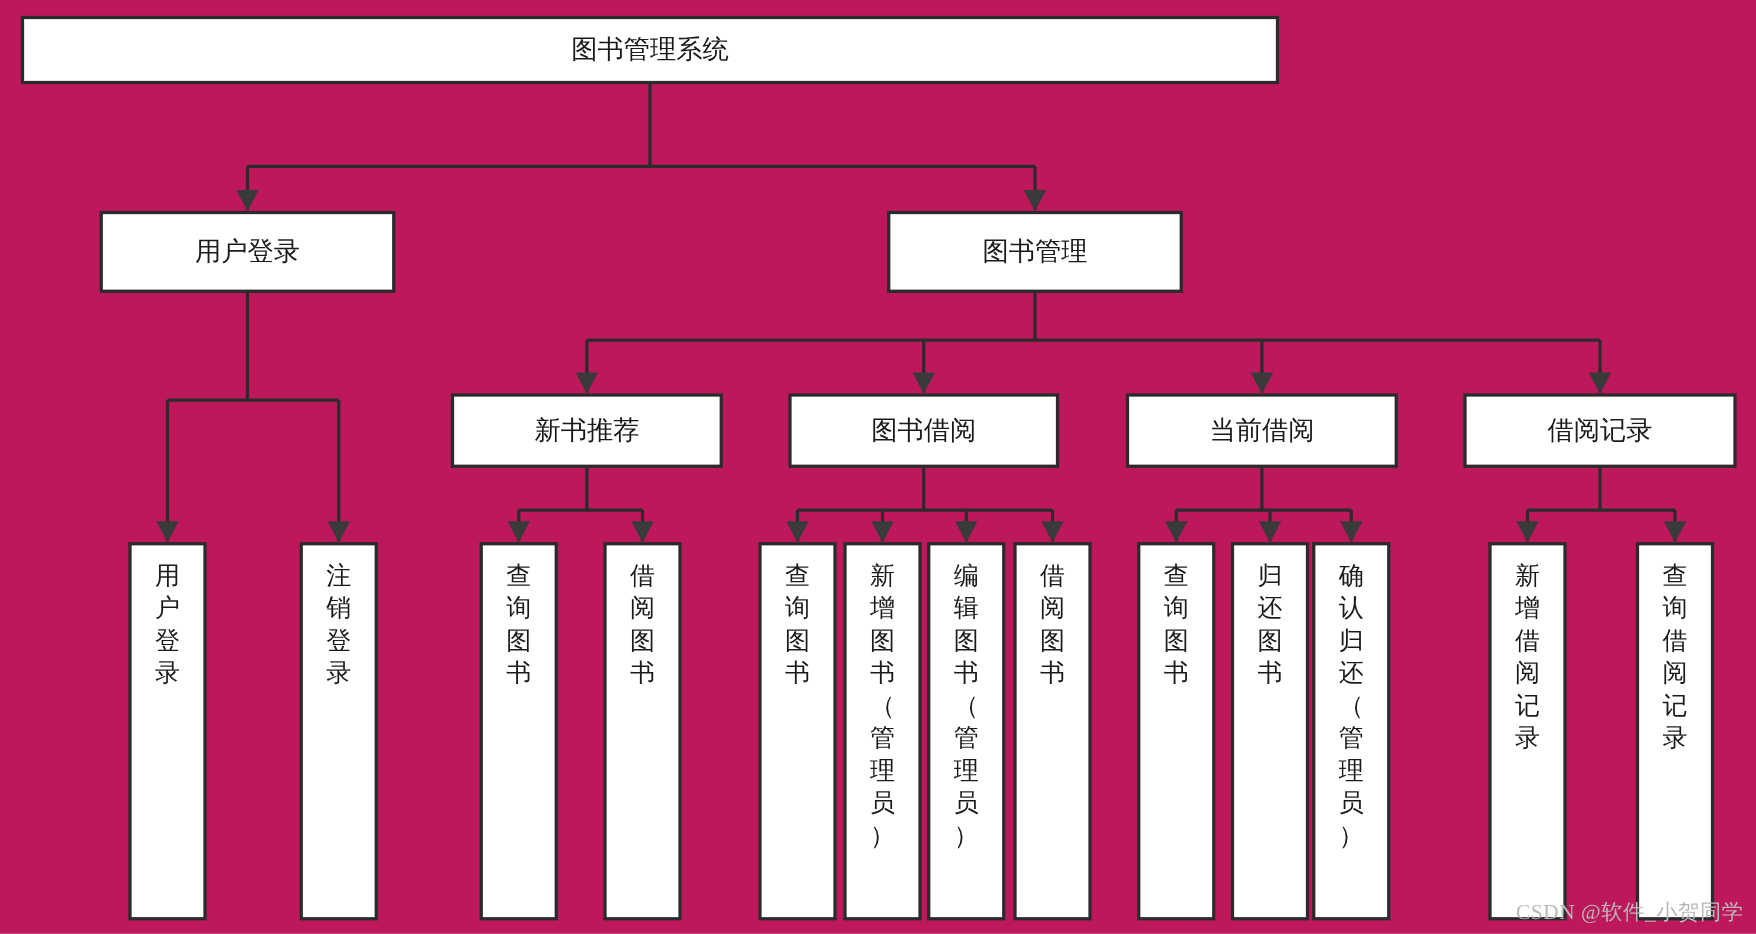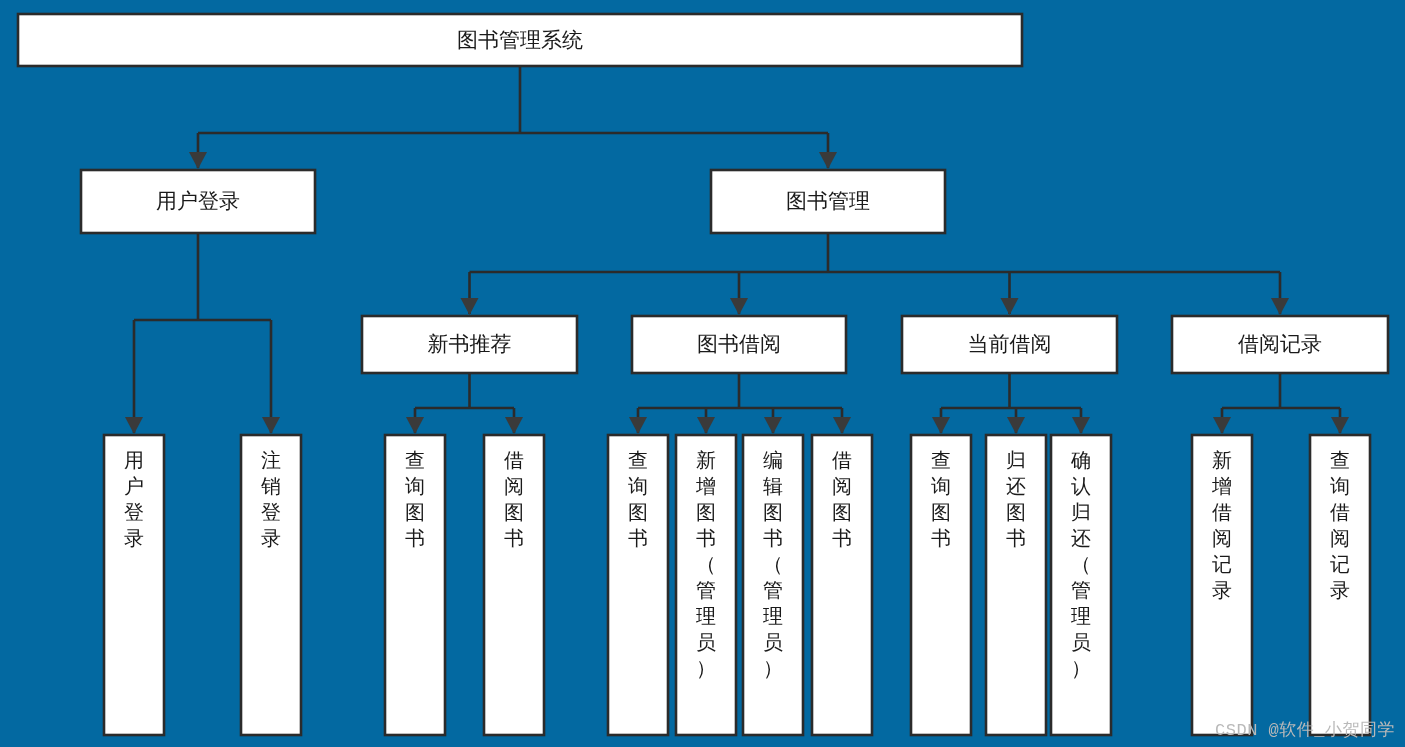--- a/index.html
+++ b/index.html
@@ -10,21 +10,21 @@
   body {
     width: 1405px;
     height: 747px;
     font-family: "Liberation Sans", "DejaVu Sans", sans-serif;
     overflow: hidden;
   }
   #diagram-root {
     position: relative;
     width: 1405px;
     height: 747px;
-    background: #0369a1;
+    background: #be185d;
   }
   svg.diagram-svg {
     position: absolute;
     left: 0;
     top: 0;
     width: 1405px;
     height: 747px;
     display: block;
   }
   .node-box {
@@ -52,21 +52,21 @@
   .node-label-v {
     font-family: "Liberation Sans", "DejaVu Sans", sans-serif;
     font-size: 20px;
     fill: #1a1a1a;
     text-anchor: middle;
   }
   .watermark {
     position: absolute;
     right: 10px;
     bottom: 6px;
-    font-family: Liberation Mono, monospace;
+    font-family: Liberation Serif, serif;
     font-size: 17px;
     color: #b9b9b9;
     letter-spacing: 0.5px;
     white-space: nowrap;
     user-select: none;
   }
 </style>
 </head>
 <body>
 

